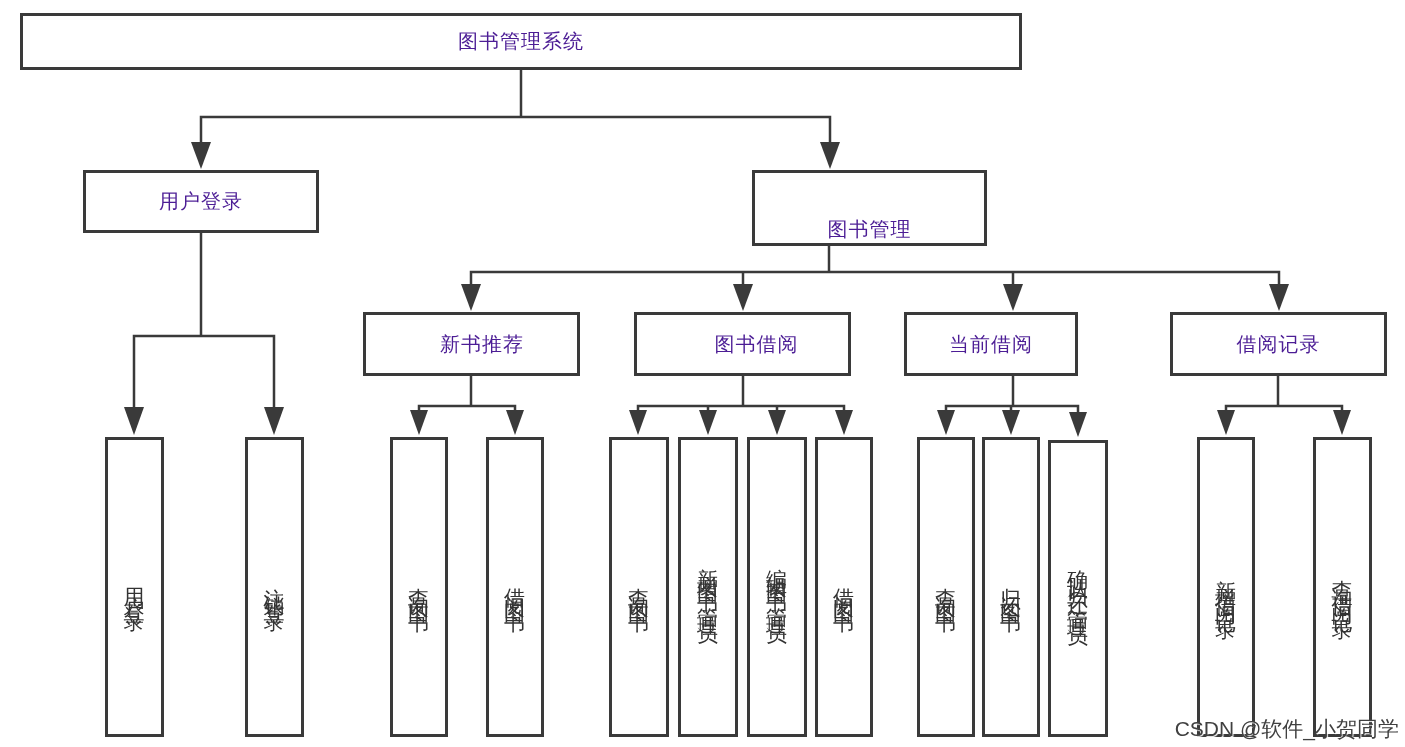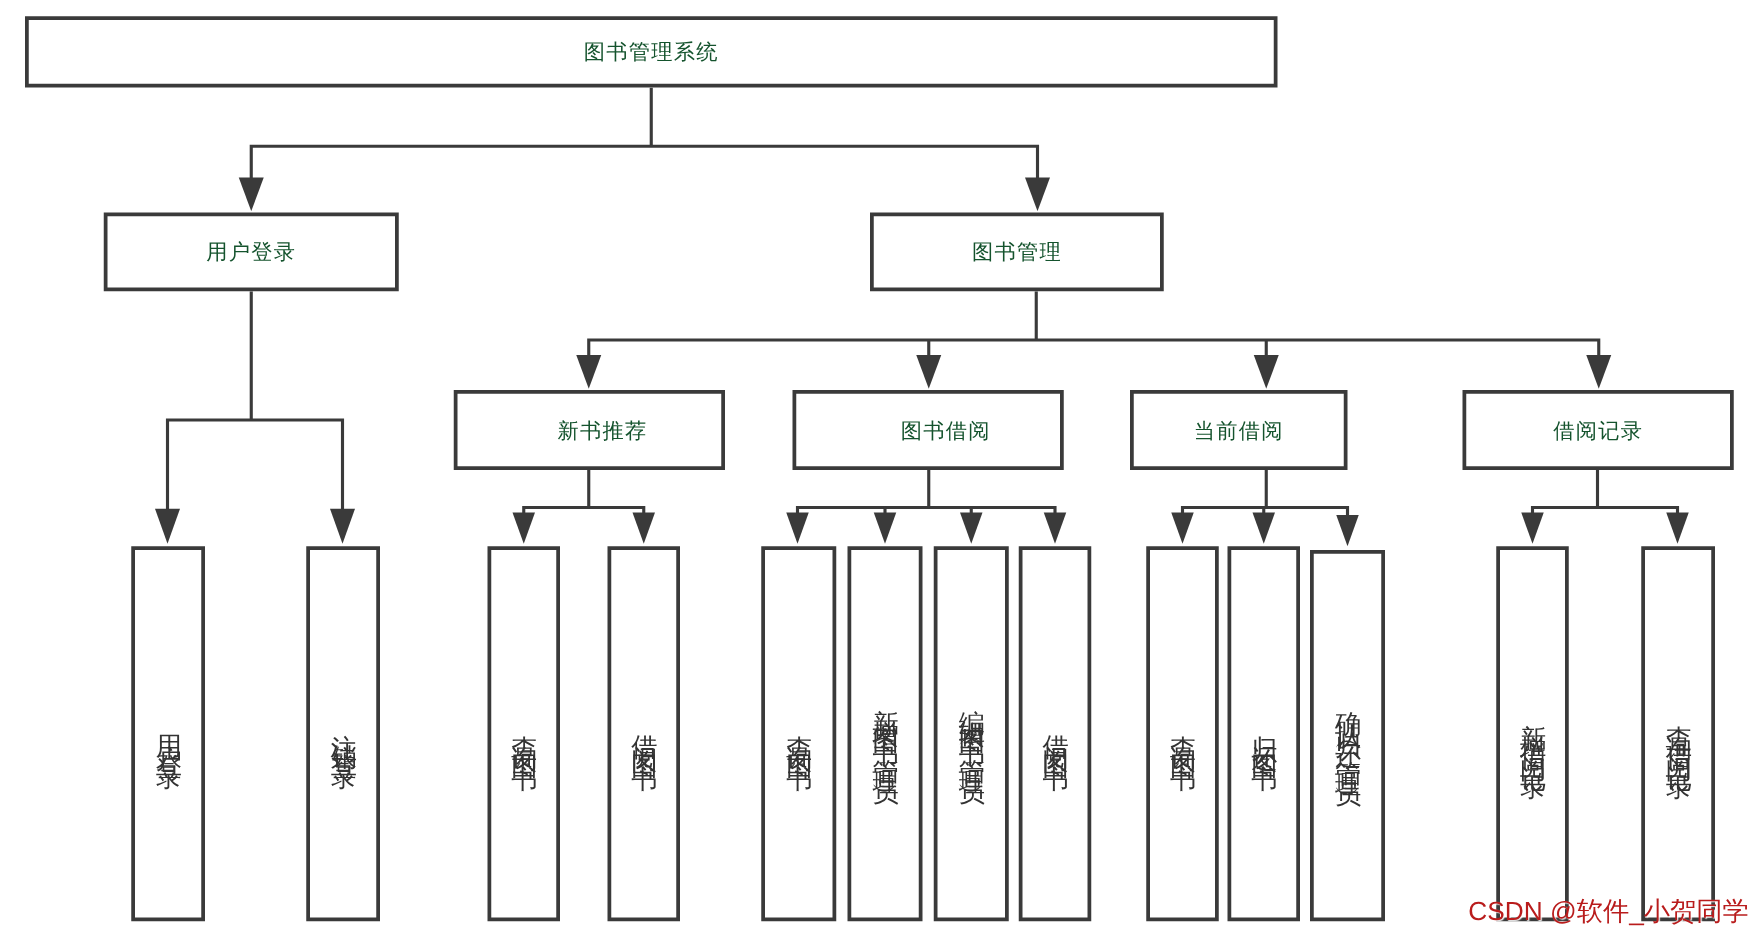--- a/index.html
+++ b/index.html
@@ -21,39 +21,39 @@
   .box {
     position: absolute;
     box-sizing: border-box;
     border: 3px solid #3a3a3a;
     background: #ffffff;
     display: flex;
     align-items: center;
     justify-content: center;
   }
   .hlabel {
-    font-size: 17px;
+    font-size: 20px;
     letter-spacing: 1px;
-    color: #14532d;
+    color: #4c1d95;
     white-space: nowrap;
   }
   .leaf { border-width: 3px; }
   .vlabel {
     writing-mode: vertical-rl;
     font-size: 21px;
     letter-spacing: 8px;
     color: #333333;
     line-height: 1;
   }
   #watermark {
     position: absolute;
     right: 6px;
     bottom: 4px;
     font-size: 21px;
-    color: #b91c1c;
+    color: #404040;
     text-shadow: 1px 1px 1px #ffffff;
     z-index: 10;
     white-space: nowrap;
   }
 </style>
 </head>
 <body>
 
 <div id="canvas">
 
@@ -111,21 +111,21 @@
     </g>
   </svg>
 
   <div class="box" style="left:20px; top:13px; width:1002px; height:57px;">
     <span class="hlabel">图书管理系统</span>
   </div>
 
   <div class="box" style="left:83px; top:170px; width:236px; height:63px;">
     <span class="hlabel">用户登录</span>
   </div>
-  <div class="box" style="left:696px; top:170px; width:235px; height:63px;">
+  <div class="box" style="left:752px; top:170px; width:235px; height:76px;align-items:flex-end;">
     <span class="hlabel">图书管理</span>
   </div>
 
   <div class="box" style="left:363px; top:312px; width:217px; height:64px;padding-left:21px;">
     <span class="hlabel">新书推荐</span>
   </div>
   <div class="box" style="left:634px; top:312px; width:217px; height:64px;padding-left:28px;">
     <span class="hlabel">图书借阅</span>
   </div>
   <div class="box" style="left:904px; top:312px; width:174px; height:64px;">

